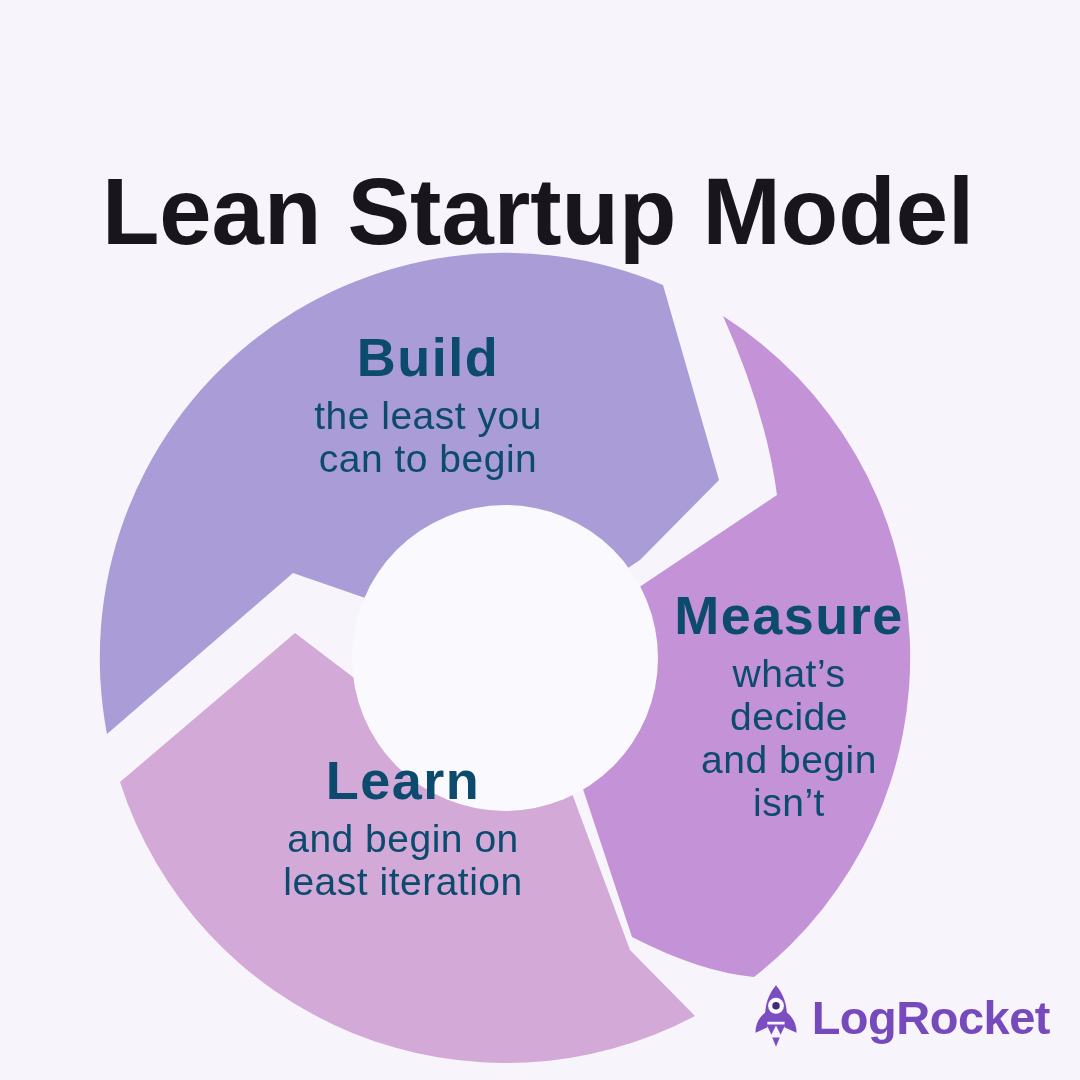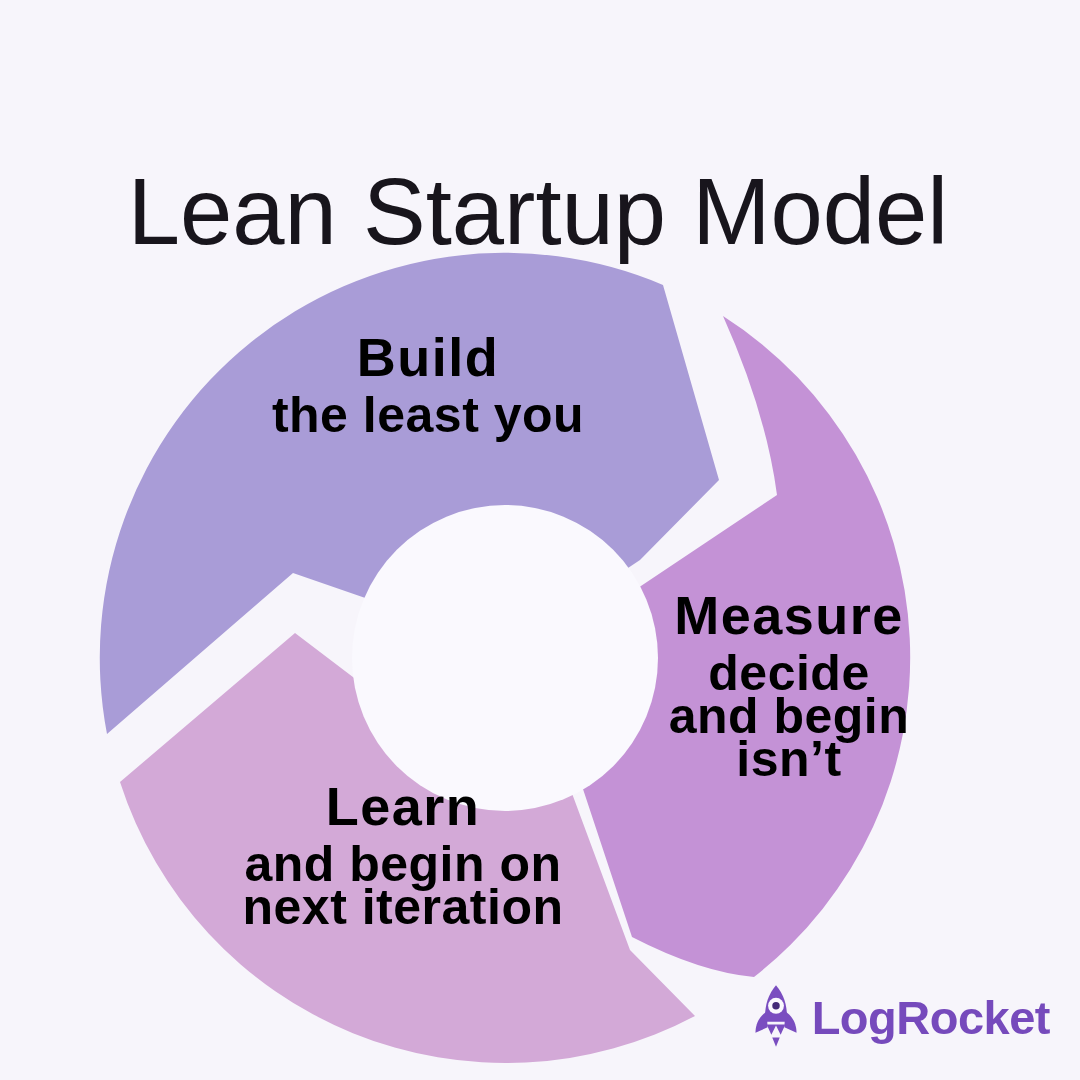--- a/index.html
+++ b/index.html
@@ -11,53 +11,53 @@
   }
   .stage{
     position:relative;
     width:1080px;height:1080px;
   }
   .page-title{
     position:absolute;
     top:102px;left:0;width:1076px;
     text-align:center;
     font-size:94px;
-    font-weight:400;
+    font-weight:700;
     letter-spacing:0px;
     color:#18151c;
     line-height:1;
   }
   .diagram-svg{
     position:absolute;
     top:0;left:0;
     width:1080px;height:1080px;
   }
   .seg-text{
     position:absolute;
     transform:translateX(-50%);
     text-align:center;
-    color:#000000;
+    color:#0c4a6e;
     white-space:nowrap;
   }
   .seg-heading{
     font-size:54px;
     font-weight:600;
     letter-spacing:1.5px;
     line-height:58px;
     margin-bottom:8px;
   }
   .seg-line{
-    font-size:50px;
-    font-weight:700;
+    font-size:39px;
+    font-weight:400;
     letter-spacing:0.5px;
     line-height:43px;
   }
   .seg-build{left:428px;top:328px;}
   .seg-measure{left:789px;top:586px;}
-  .seg-learn{left:403px;top:777px;}
+  .seg-learn{left:403px;top:751px;}
   .brand{
     position:absolute;
     right:30px;bottom:28px;
     display:flex;
     align-items:center;
     gap:8px;
   }
   .brand-name{
     font-size:47px;
     font-weight:700;
@@ -101,33 +101,35 @@
              L 570 788
              L 630 950
              Z" fill="#d3a9d7"></path>
 
     <circle cx="505" cy="658" r="153" fill="#faf9fe"></circle>
   </svg>
 
   <div class="seg-text seg-build">
     <div class="seg-heading">Build</div>
     <div class="seg-line">the least you</div>
+    <div class="seg-line">can to begin</div>
   </div>
 
   <div class="seg-text seg-measure">
     <div class="seg-heading">Measure</div>
+    <div class="seg-line">what’s</div>
     <div class="seg-line">decide</div>
     <div class="seg-line">and begin</div>
     <div class="seg-line">isn’t</div>
   </div>
 
   <div class="seg-text seg-learn">
     <div class="seg-heading">Learn</div>
     <div class="seg-line">and begin on</div>
-    <div class="seg-line">next iteration</div>
+    <div class="seg-line">least iteration</div>
   </div>
 
   <div class="brand">
     <svg class="rocket" viewBox="0 0 60 72" xmlns="http://www.w3.org/2000/svg">
 
       <path fill="#7a4dc0" d="M20,30 C11,36 8,45 8,53 L21,47 Z"></path>
       <path fill="#7a4dc0" d="M40,30 C49,36 52,45 52,53 L39,47 Z"></path>
 
       <path fill="#7a4dc0" d="M30,2 C21,13 18,23 18,41 L42,41 C42,23 39,13 30,2 Z"></path>
 

